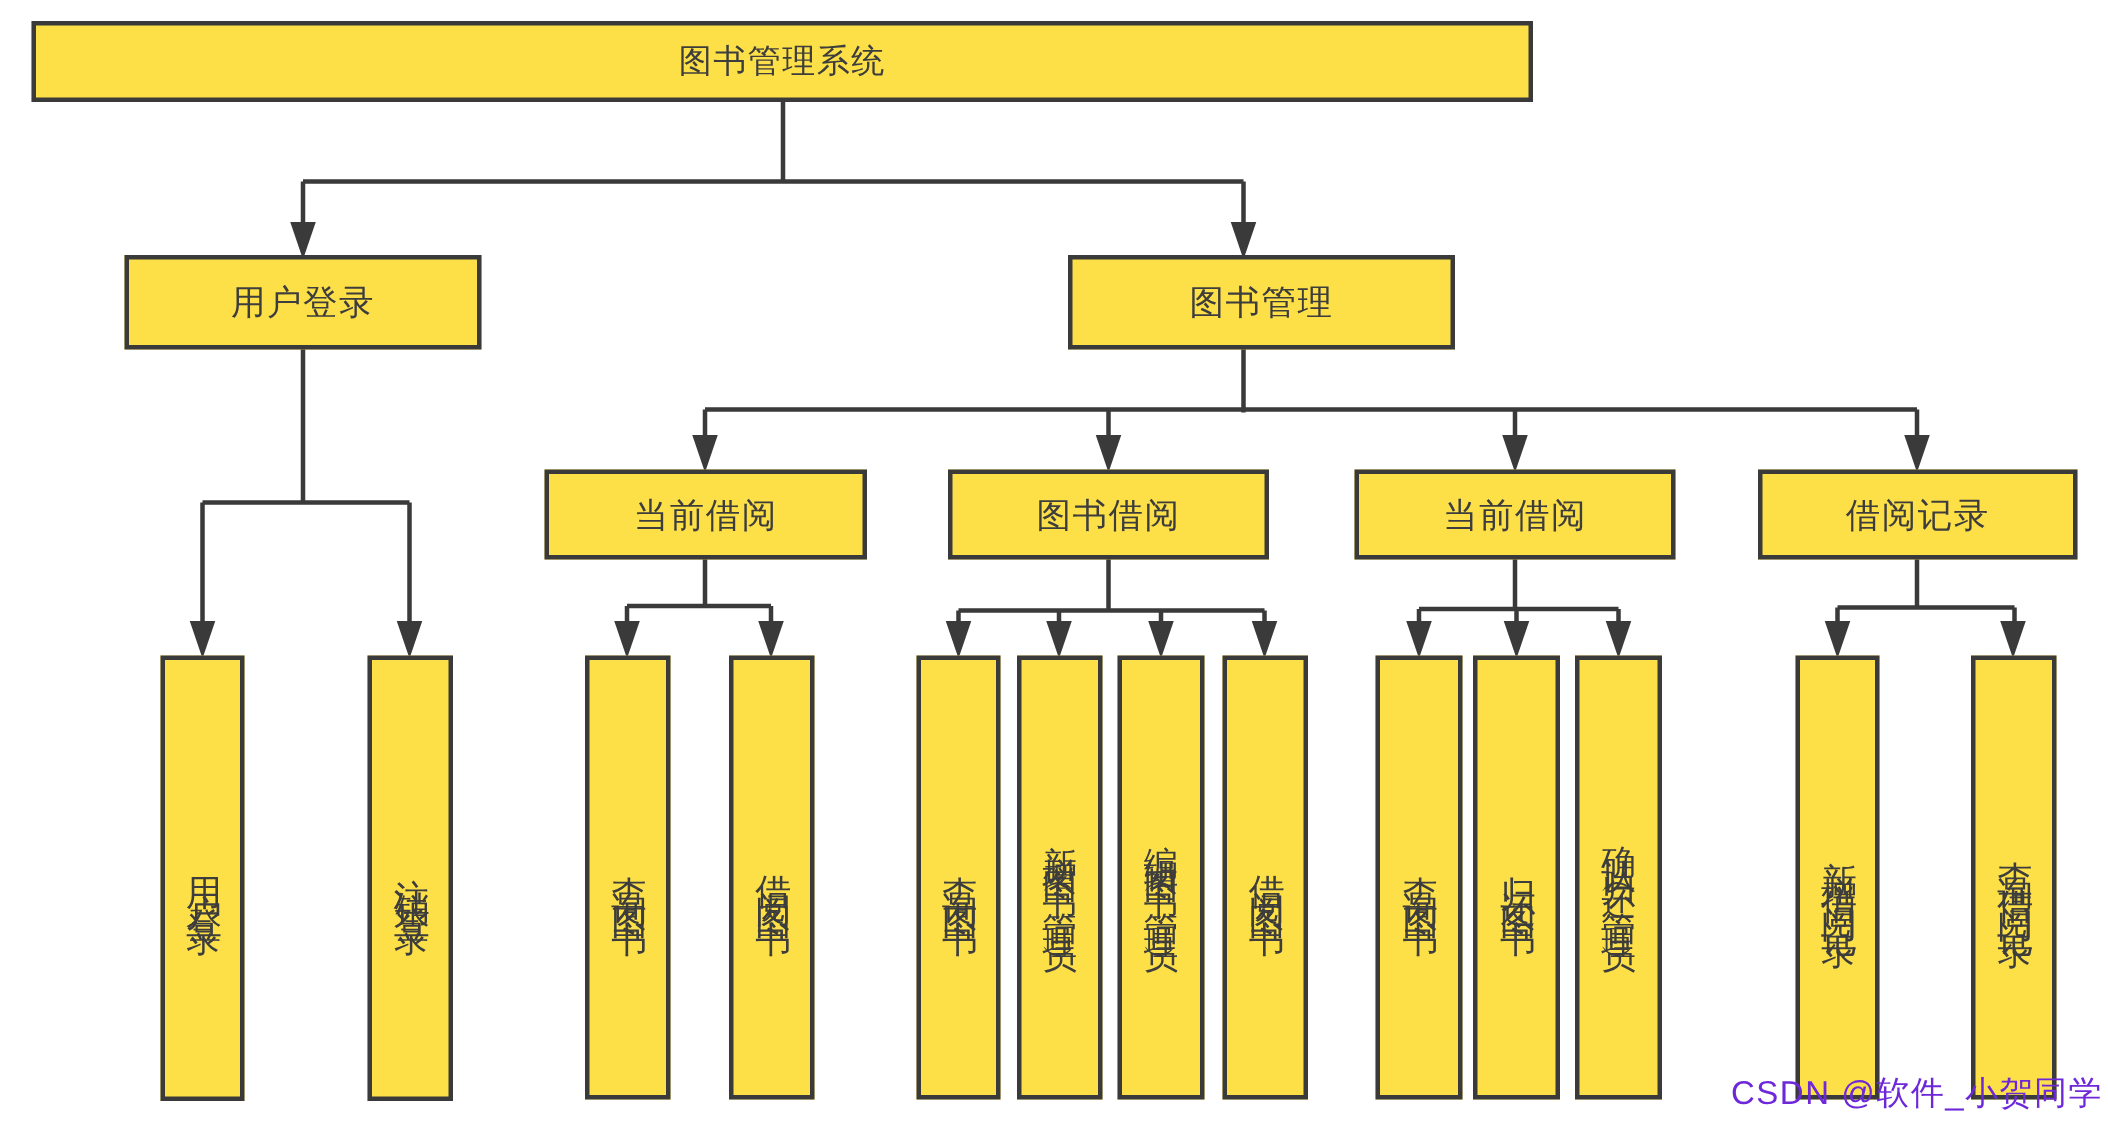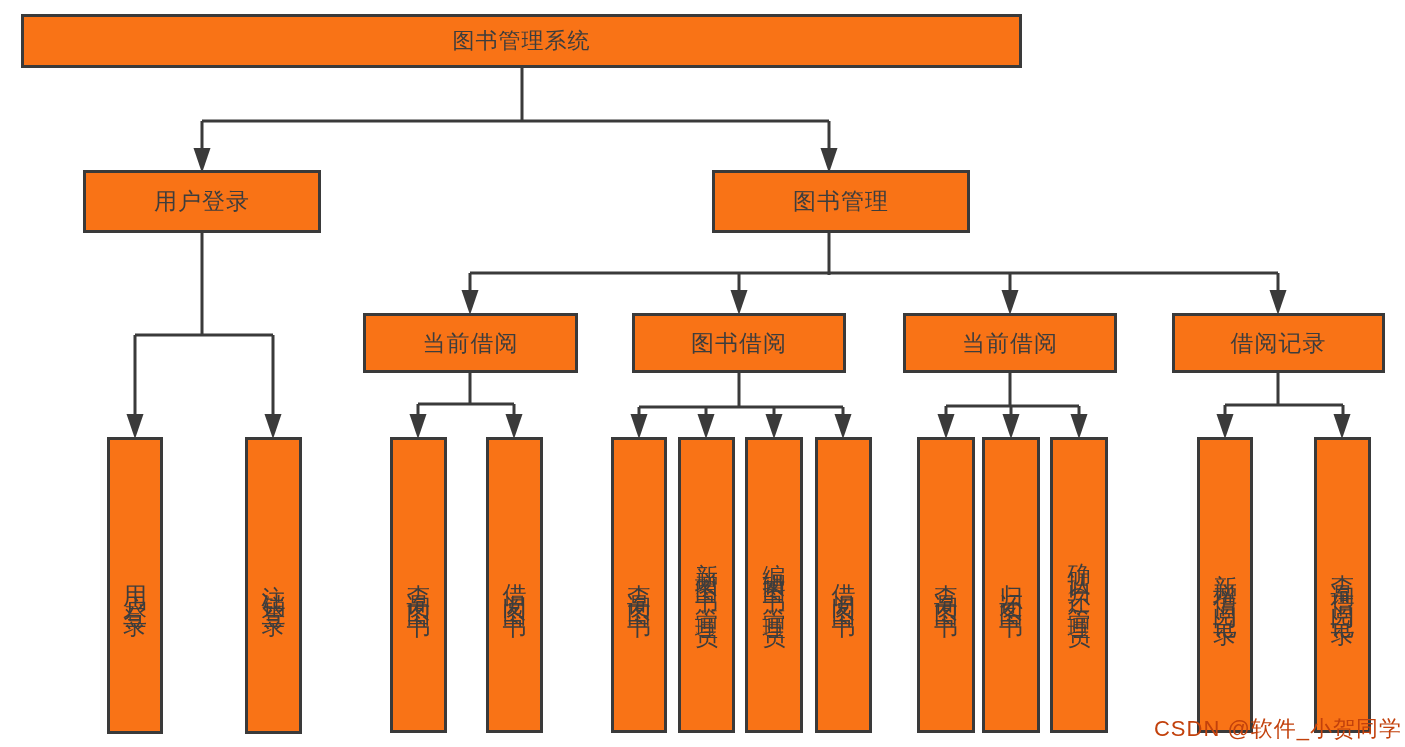--- a/index.html
+++ b/index.html
@@ -30,21 +30,21 @@
     fill: none;
   }
   .connectors use, .connectors polygon {
     fill: #3a3a3a;
     stroke: none;
   }
   .node {
     position: absolute;
     box-sizing: border-box;
     border: 3px solid #3a3a3a;
-    background: #f97316;
+    background: #fde047;
     display: flex;
     align-items: center;
     justify-content: center;
   }
   .node .hlabel {
     font-size: 23px;
     letter-spacing: 1px;
     white-space: nowrap;
   }
   .node.root .hlabel {
@@ -60,21 +60,21 @@
   .leaf.long .vlabel {
     letter-spacing: 9px;
     font-size: 23px;
   }
   .watermark {
     position: absolute;
     top: 714px;
     right: 3px;
     font-size: 22px;
     letter-spacing: 1px;
-    color: #c2410c;
+    color: #6d28d9;
     z-index: 5;
     white-space: nowrap;
   }
 </style>
 </head>
 <body>
 
 <div class="canvas">
 
   <svg class="connectors" viewBox="0 0 1405 747">

